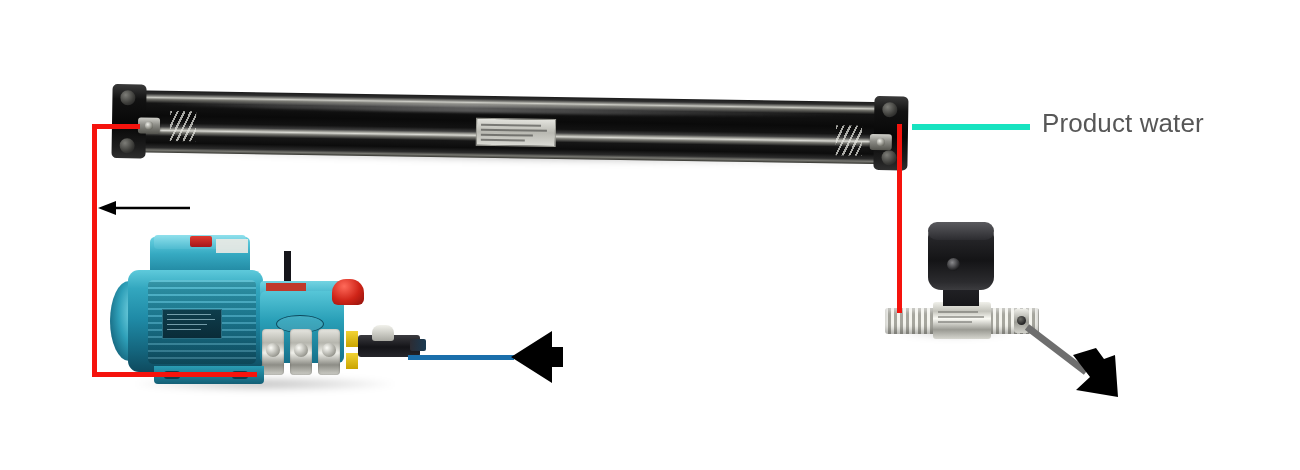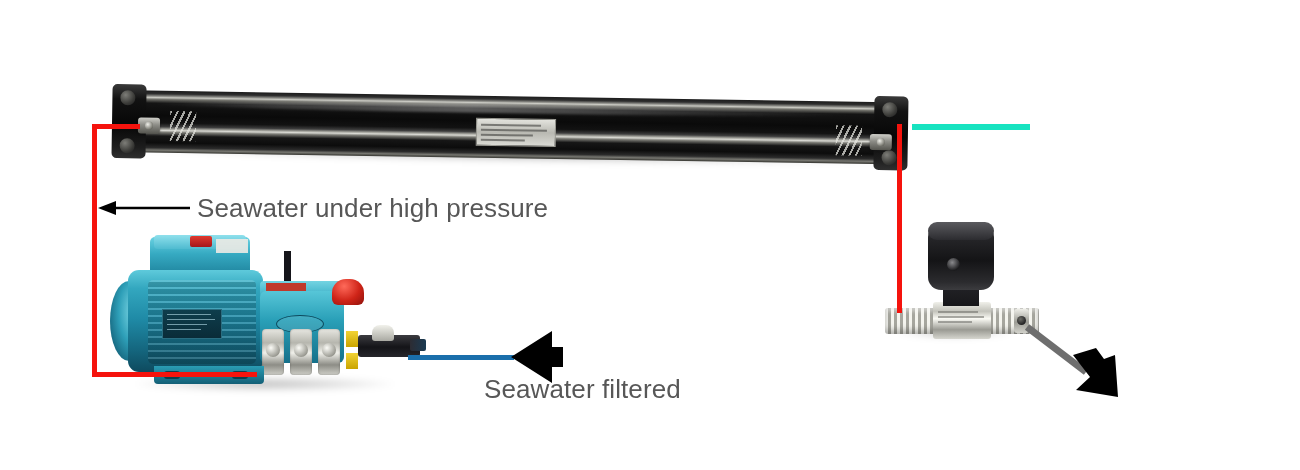--- a/index.html
+++ b/index.html
@@ -239,19 +239,18 @@
     <g>
       <polygon points="511,357 552,331 552,347 563,347 563,367 552,367 552,383" fill="#000"></polygon>
     </g>
 
     <g>
       <line x1="1027" y1="327" x2="1086" y2="372" stroke="#6e6e6e" stroke-width="7"></line>
       <polygon points="1118,397 1076,390 1090,377 1073,355 1096,348 1104,359 1115,355" fill="#000"></polygon>
     </g>
   </svg>
 
-  <div class="lbl" style="left:197px;top:193px;">Seawater under high pressure</div>
-
-
-  <div class="lbl" style="left:484px;top:374px;">Seawater filtered</div>
+
+  <div class="lbl" style="left:1042px;top:108px;">Product water</div>
+
 
 
 </div>
 
 </body></html>

